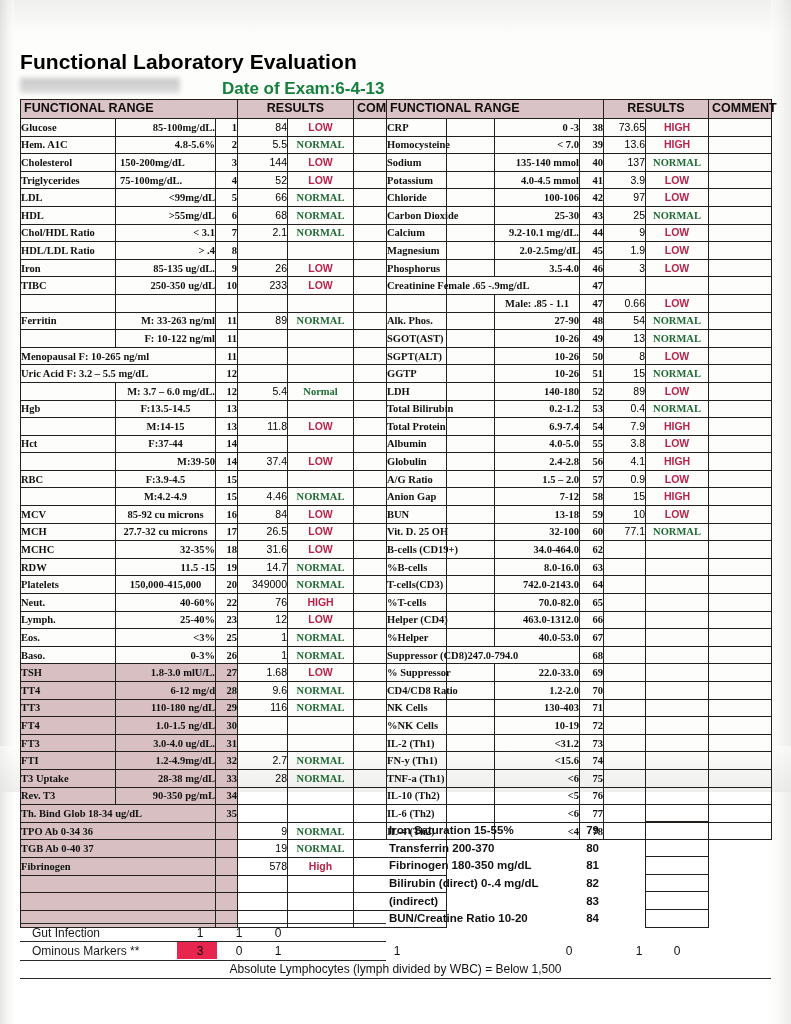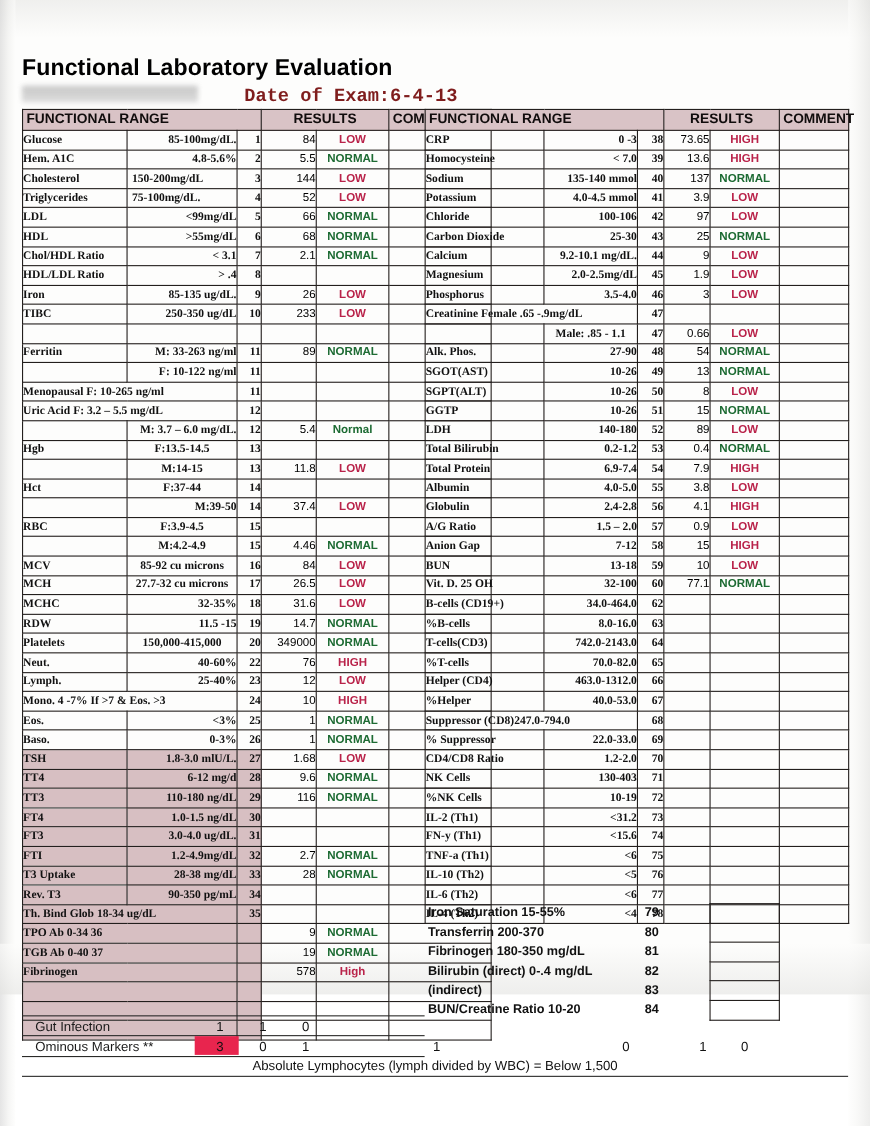--- a/index.html
+++ b/index.html
@@ -1,56 +1,56 @@
 <!DOCTYPE html>
 <html><head>
 <meta charset="utf-8">
 <style>
   html,body{margin:0;padding:0;background:#ffffff;}
   body{width:791px;height:1024px;overflow:hidden;
        font-family:"Liberation Serif",serif;color:#111;}
-  .page{position:relative;width:791px;height:904px;background:#fdfdfc;}
+  .page{position:relative;width:791px;height:792px;background:#fdfdfc;}
 
   
   .scan-edge{position:absolute;pointer-events:none;}
   .scan-left{left:0;top:0;width:14px;height:1024px;
      background:linear-gradient(90deg,#cfcfcf 0%,#eeeeec 55%,#fdfdfc 100%);opacity:.55;}
   .scan-right{right:0;top:0;width:20px;height:1024px;
      background:linear-gradient(270deg,#dcdcda 0%,#f3f3f1 60%,#fdfdfc 100%);opacity:.5;}
   .scan-top{left:0;top:0;width:791px;height:34px;
      background:linear-gradient(180deg,#e6e6e4 0%,#fdfdfc 100%);opacity:.6;}
   .scan-bottom{left:0;bottom:0;width:791px;height:46px;
      background:linear-gradient(0deg,#e4e4e2 0%,#fdfdfc 100%);opacity:.6;}
 
   
   .title{position:absolute;left:20px;top:50px;font-family:"Liberation Sans",sans-serif;
          font-weight:bold;font-size:21px;letter-spacing:.1px;color:#000;}
   .patient-redacted{position:absolute;left:20px;top:78px;width:160px;height:15px;
          background:linear-gradient(180deg,#bfbfbf,#d6d6d6);
          filter:blur(2.4px);opacity:.85;border-radius:1px;}
-  .exam-date{position:absolute;left:222px;top:79px;font-family:Liberation Mono, monospace;
-         font-size:17px;font-weight:bold;color:#7f1d1d;}
+  .exam-date{position:absolute;left:222px;top:79px;font-family:Liberation Sans, sans-serif;
+         font-size:17px;font-weight:bold;color:#15803d;}
 
   
   .tbl{position:absolute;border-collapse:collapse;table-layout:fixed;padding-left:12px;}
   .tbl td,.tbl th{border:1px solid #231f1d;padding:0;
         font-size:10.5px;line-height:1.05;vertical-align:middle;height:16.6px;}
   .hdr td{background:#d9c3c6;font-family:"Liberation Sans",sans-serif;
         font-weight:bold;font-size:12.5px;text-align:center;height:18px;color:#100c0c;}
   .hdr td.hl{text-align:left;padding-left:3px;}
 
   .nm{font-weight:bold;padding-left:3px;white-space:nowrap;overflow:hidden;}
   .rg{text-align:right;padding-right:6px;font-weight:bold;white-space:nowrap;}
   .rg.l{text-align:left;padding-left:4px;}
   .ix{text-align:right;padding-right:4px;font-weight:bold;font-size:10px;}
   .val{text-align:right;padding-right:3px;font-family:"Liberation Sans",sans-serif;
        font-size:11.5px;color:#000;}
   .st{text-align:center;font-family:"Liberation Sans",sans-serif;font-weight:bold;font-size:11px;}
   .low,.high{color:#b9234a;}
-  .normal{color:#1d6b33;}
+  .normal{color:#1d6b33;font-family:Liberation Serif, serif;}
   .cmt{}
 
   
   .full{font-weight:bold;padding-left:3px;white-space:nowrap;}
   .shade td.nm,.shade td.rg,.shade td.ix,.shade td.full{background:#d7bfc2;}
 
   .blankrow td{height:16.6px;}
 
   
   .foot{position:absolute;font-family:"Liberation Sans",sans-serif;font-size:12px;color:#1a1a1a;padding-left:12px;}
@@ -318,27 +318,20 @@
         </tr>
         <tr>
           <td class="nm">Lymph.</td>
           <td class="rg">25-40%</td>
           <td class="ix">23</td>
           <td class="val">12</td>
           <td class="st low">LOW</td>
           <td class="cmt">&nbsp;</td>
         </tr>
         <tr>
-          <td colspan="2" class="full">Mono.    4 -7% If &gt;7 &amp; Eos. &gt;3</td>
-          <td class="ix">24</td>
-          <td class="val">10</td>
-          <td class="st high">HIGH</td>
-          <td class="cmt">&nbsp;</td>
-        </tr>
-        <tr>
           <td class="nm">Eos.</td>
           <td class="rg">&lt;3%</td>
           <td class="ix">25</td>
           <td class="val">1</td>
           <td class="st normal">NORMAL</td>
           <td class="cmt">&nbsp;</td>
         </tr>
         <tr>
           <td class="nm">Baso.</td>
           <td class="rg">0-3%</td>

